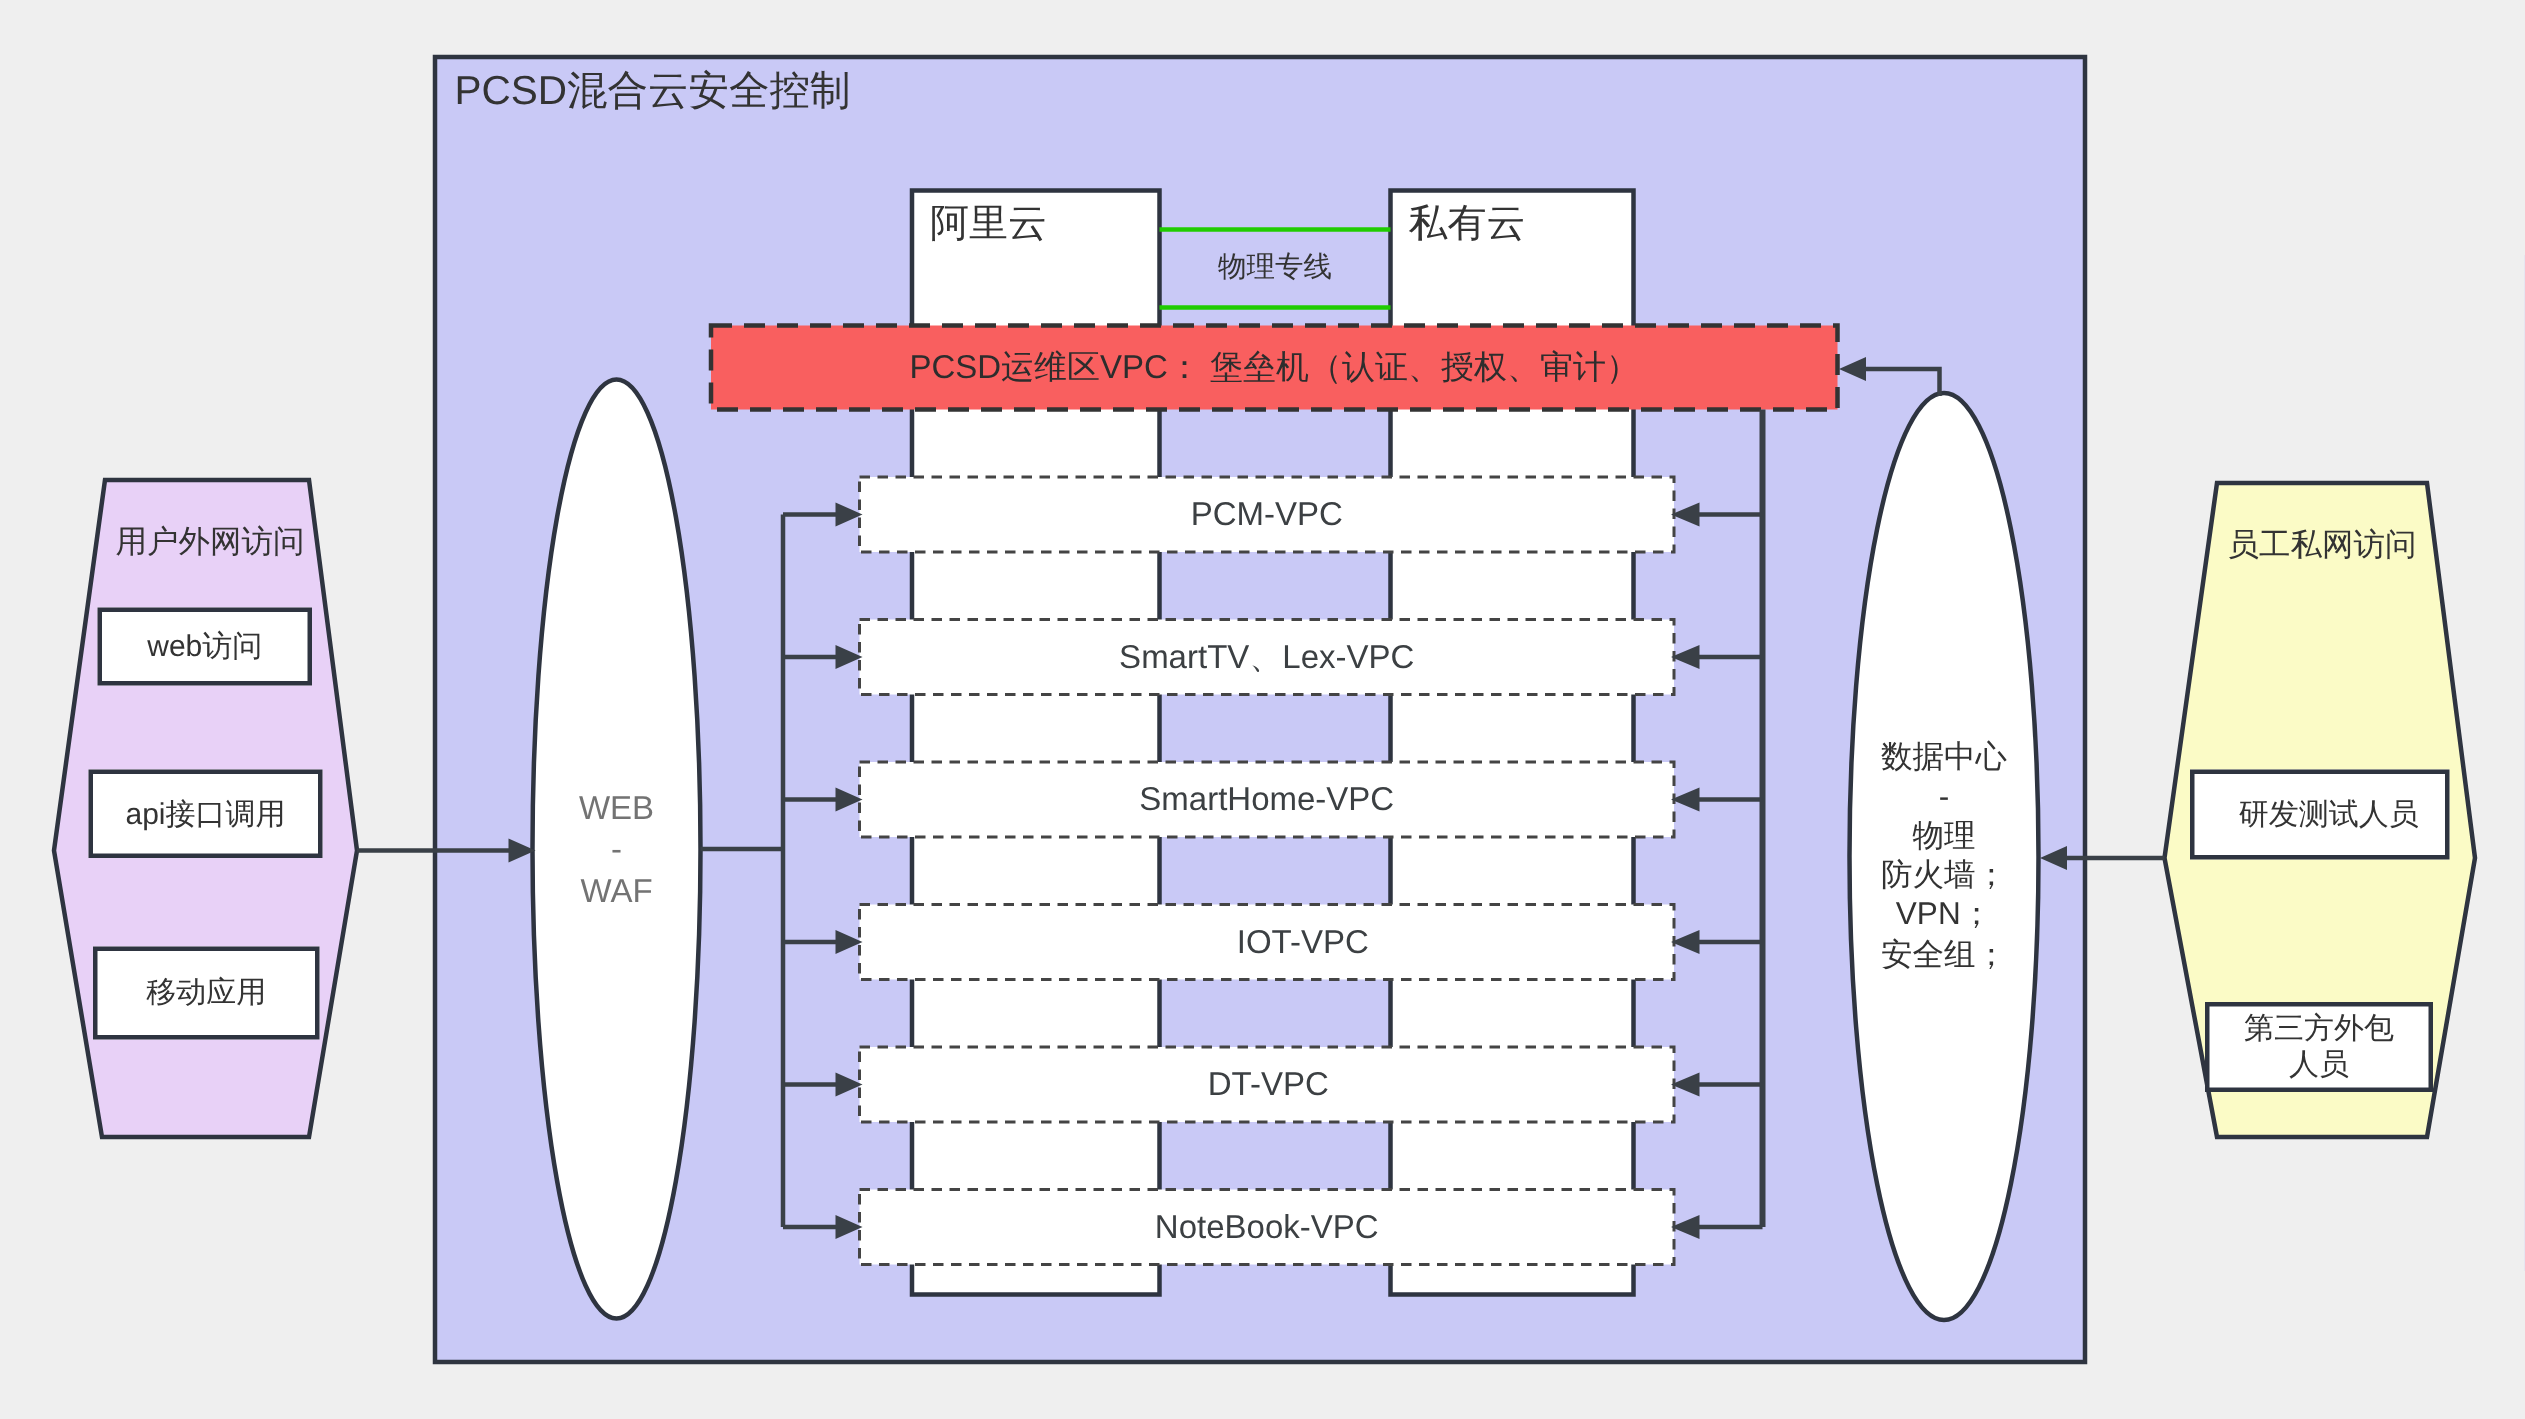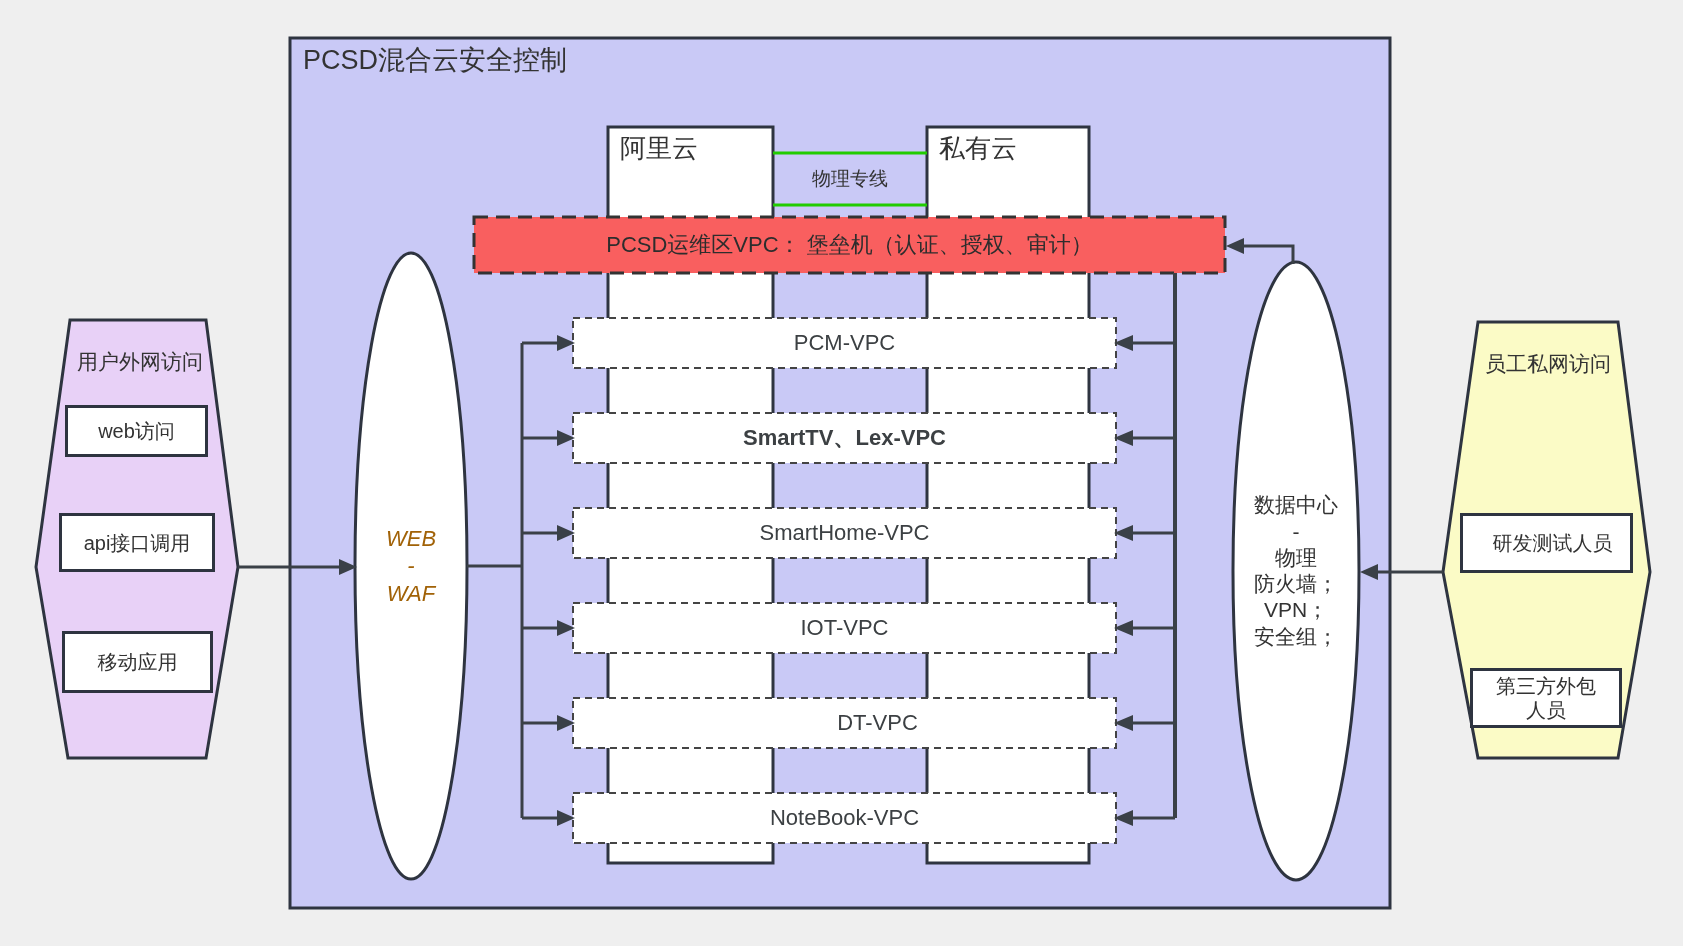--- a/index.html
+++ b/index.html
@@ -16,21 +16,21 @@
   #stage{position:relative;width:1683px;height:946px;background:var(--canvas-bg);overflow:hidden;}
   #shapes{position:absolute;left:0;top:0;}
   .lbl{position:absolute;display:flex;align-items:center;justify-content:center;
        text-align:center;color:var(--text-color);white-space:pre-line;line-height:1.25;}
   .lbl.left{justify-content:flex-start;text-align:right;}
   .title{font-size:27px;}
   .cloud-lbl{font-size:26px;}
   .phys{font-size:19px;}
   .ops{font-size:22px;font-weight:normal;color:#2d2d2d;}
   .vpc{font-size:22px;color:#3c4043;}
-  .ellipse-lbl{font-size:22px;color:#a16207;font-style:italic;}
+  .ellipse-lbl{font-size:22px;color:#737373;}
   .dc-lbl{font-size:21px;}
   .hex-title{font-size:21px;}
   .hexbox{position:absolute;display:flex;align-items:center;justify-content:center;
           text-align:center;background:var(--white-fill);border:3px solid var(--shape-stroke);
           box-sizing:border-box;font-size:20px;white-space:pre-line;line-height:1.2;}
   
   .outline{fill:var(--container-fill);stroke:var(--shape-stroke);stroke-width:3;}
   .col{fill:var(--white-fill);stroke:var(--shape-stroke);stroke-width:3;}
   .green{stroke:var(--link-green);stroke-width:3;fill:none;}
   .opsbar{fill:var(--ops-vpc-fill);stroke:#333;stroke-width:3;stroke-dasharray:14 8;}
@@ -116,24 +116,24 @@
   <div class="lbl left title" style="left:303px;top:44px;width:500px;height:34px;">PCSD混合云安全控制</div>
 
   <div class="lbl left cloud-lbl" style="left:620px;top:132px;width:140px;height:32px;">阿里云</div>
   <div class="lbl left cloud-lbl" style="left:939px;top:132px;width:140px;height:32px;">私有云</div>
 
   <div class="lbl phys" style="left:778px;top:166px;width:144px;height:26px;">物理专线</div>
 
   <div class="lbl ops" style="left:474px;top:217px;width:751px;height:56px;">PCSD运维区VPC： 堡垒机（认证、授权、审计）</div>
 
   <div class="lbl vpc" style="left:573px;top:318px;width:543px;height:50px;">PCM-VPC</div>
-  <div class="lbl vpc" style="left:573px;top:413px;width:543px;height:50px;font-weight:bold;">SmartTV、Lex-VPC</div>
+  <div class="lbl vpc" style="left:573px;top:413px;width:543px;height:50px;">SmartTV、Lex-VPC</div>
   <div class="lbl vpc" style="left:573px;top:508px;width:543px;height:50px;">SmartHome-VPC</div>
-  <div class="lbl vpc" style="left:573px;top:603px;width:543px;height:50px;">IOT-VPC</div>
-  <div class="lbl vpc" style="left:606px;top:698px;width:543px;height:50px;">DT-VPC</div>
+  <div class="lbl vpc" style="left:573px;top:603px;width:543px;height:50px;padding-left:24px;">IOT-VPC</div>
+  <div class="lbl vpc" style="left:574px;top:698px;width:543px;height:50px;">DT-VPC</div>
   <div class="lbl vpc" style="left:573px;top:793px;width:543px;height:50px;">NoteBook-VPC</div>
 
   <div class="lbl ellipse-lbl" style="left:355px;top:498px;width:112px;height:136px;">WEB
 -
 WAF</div>
 
   <div class="lbl dc-lbl" style="left:1228px;top:448px;width:136px;height:246px;">数据中心
 -
 物理
 防火墙；

